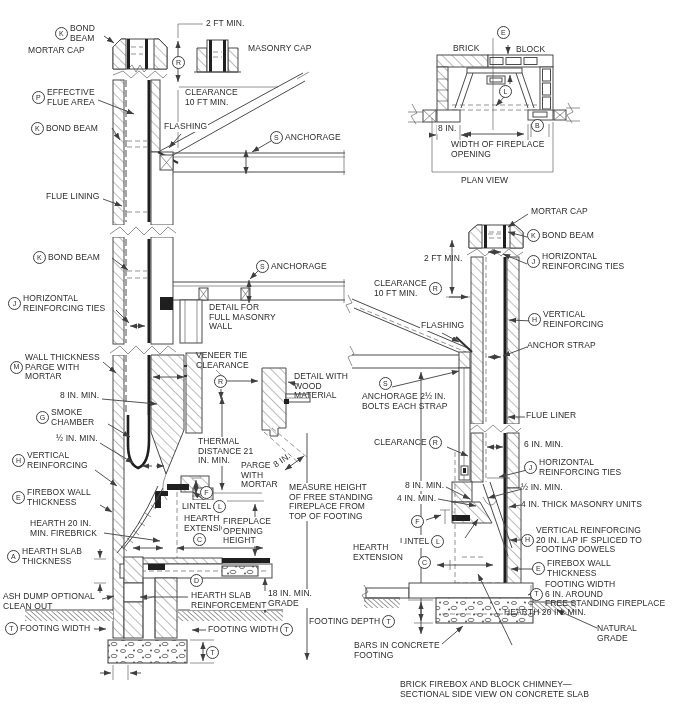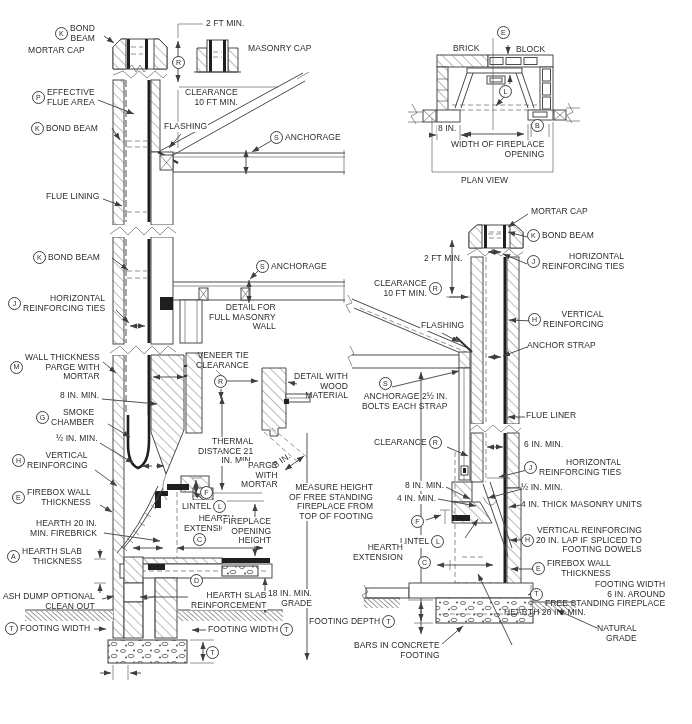--- a/index.html
+++ b/index.html
@@ -1,17 +1,17 @@
 <!DOCTYPE html>
 <html><head>
 <meta charset="utf-8">
 <style>
   html,body{margin:0;padding:0;background:#fff;}
   #stage{position:relative;width:692px;height:724px;background:#fff;overflow:hidden;
-         font-family:"Liberation Sans",sans-serif;text-align:right;}
+         font-family:"Liberation Sans",sans-serif;}
   #lines{position:absolute;left:0;top:0;}
   .lbl{position:absolute;font-size:8.5px;line-height:1.13;color:#2b2b2b;letter-spacing:.1px;
        white-space:pre-line;display:flex;gap:2px;align-items:center;}
   .lbl .t{white-space:pre-line;}
   .bg{background:#fff;padding:0 1px;}
   .kc{display:inline-flex;flex:none;width:11px;height:11px;border:1px solid #3c3c3c;border-radius:50%;
       font-size:7px;justify-content:center;align-items:center;background:#fff;color:#2b2b2b;}
   .cap{font-size:8.6px;color:#2b2b2b;}
   .rot{transform:rotate(-34deg);}
   
@@ -503,14 +503,16 @@
 <div class="lbl" style="left:532px;top:559px"><span class="kc">E</span><span class="t">FIREBOX WALL
 THICKNESS</span></div>
 <div class="lbl" style="left:530px;top:580px"><span class="kc">T</span><span class="t">FOOTING WIDTH
 6 IN. AROUND
 FREE STANDING FIREPLACE</span></div>
 <div class="lbl" style="left:597px;top:624px">NATURAL
 GRADE</div>
 <div class="lbl" style="left:354px;top:641px">BARS IN CONCRETE
 FOOTING</div>
 <div class="lbl" style="left:504px;top:608px">HEARTH 20 IN. MIN.</div>
+<div class="lbl cap" style="left:400px;top:680px">BRICK FIREBOX AND BLOCK CHIMNEY—
+SECTIONAL SIDE VIEW ON CONCRETE SLAB</div>
 
 </div>
 
 </body></html>

